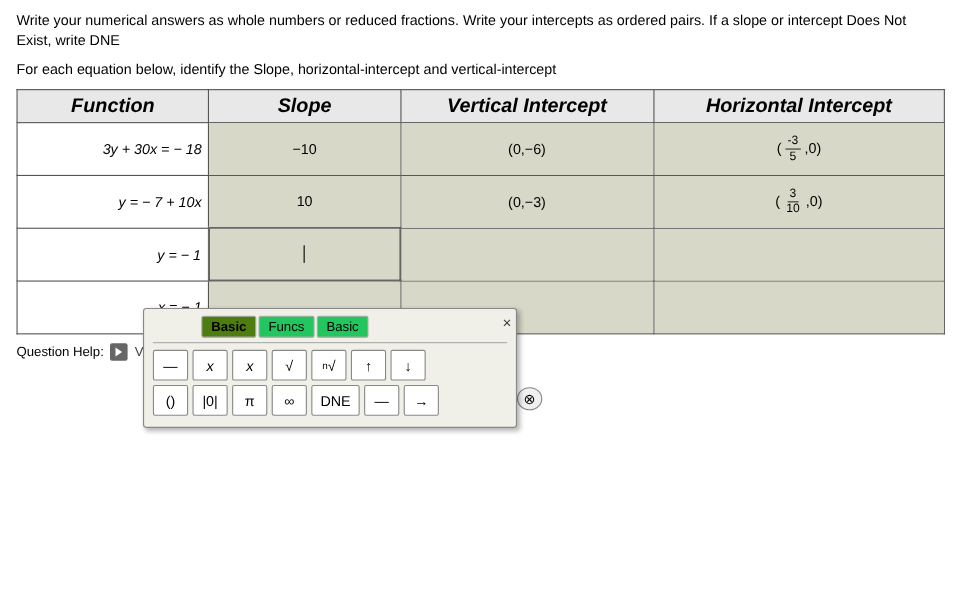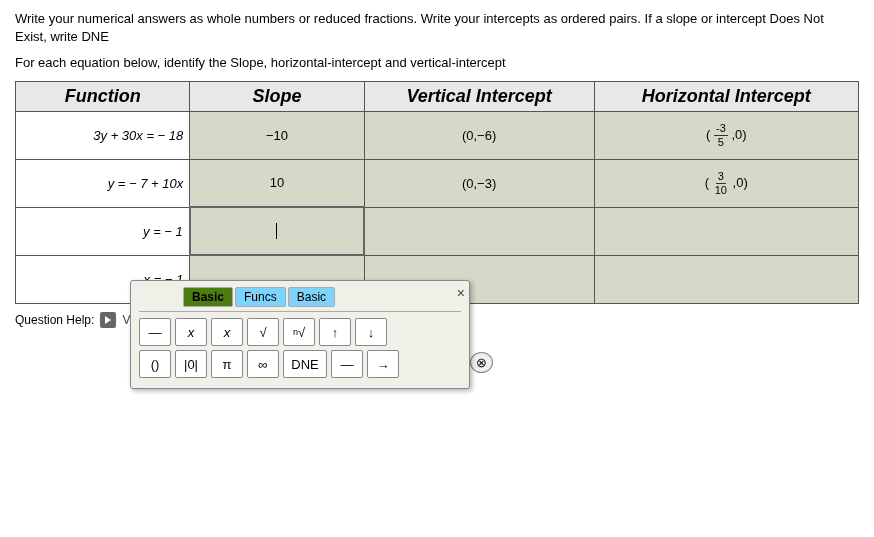--- a/index.html
+++ b/index.html
@@ -85,21 +85,21 @@
       display: flex;
       gap: 2px;
       margin-bottom: 6px;
       border-bottom: 1px solid #aaa;
       padding-bottom: 4px;
     }
     .kb-tab {
       padding: 2px 8px;
       font-size: 12px;
       cursor: pointer;
-      background: #7dd3fc;
+      background: #22c55e;
       border: 1px solid #aaa;
       border-radius: 2px;
     }
     .kb-tab.active {
       background: #4d7c0f;
       font-weight: bold;
       margin-left: 44px;
     }
     .kb-row {
       display: flex;

